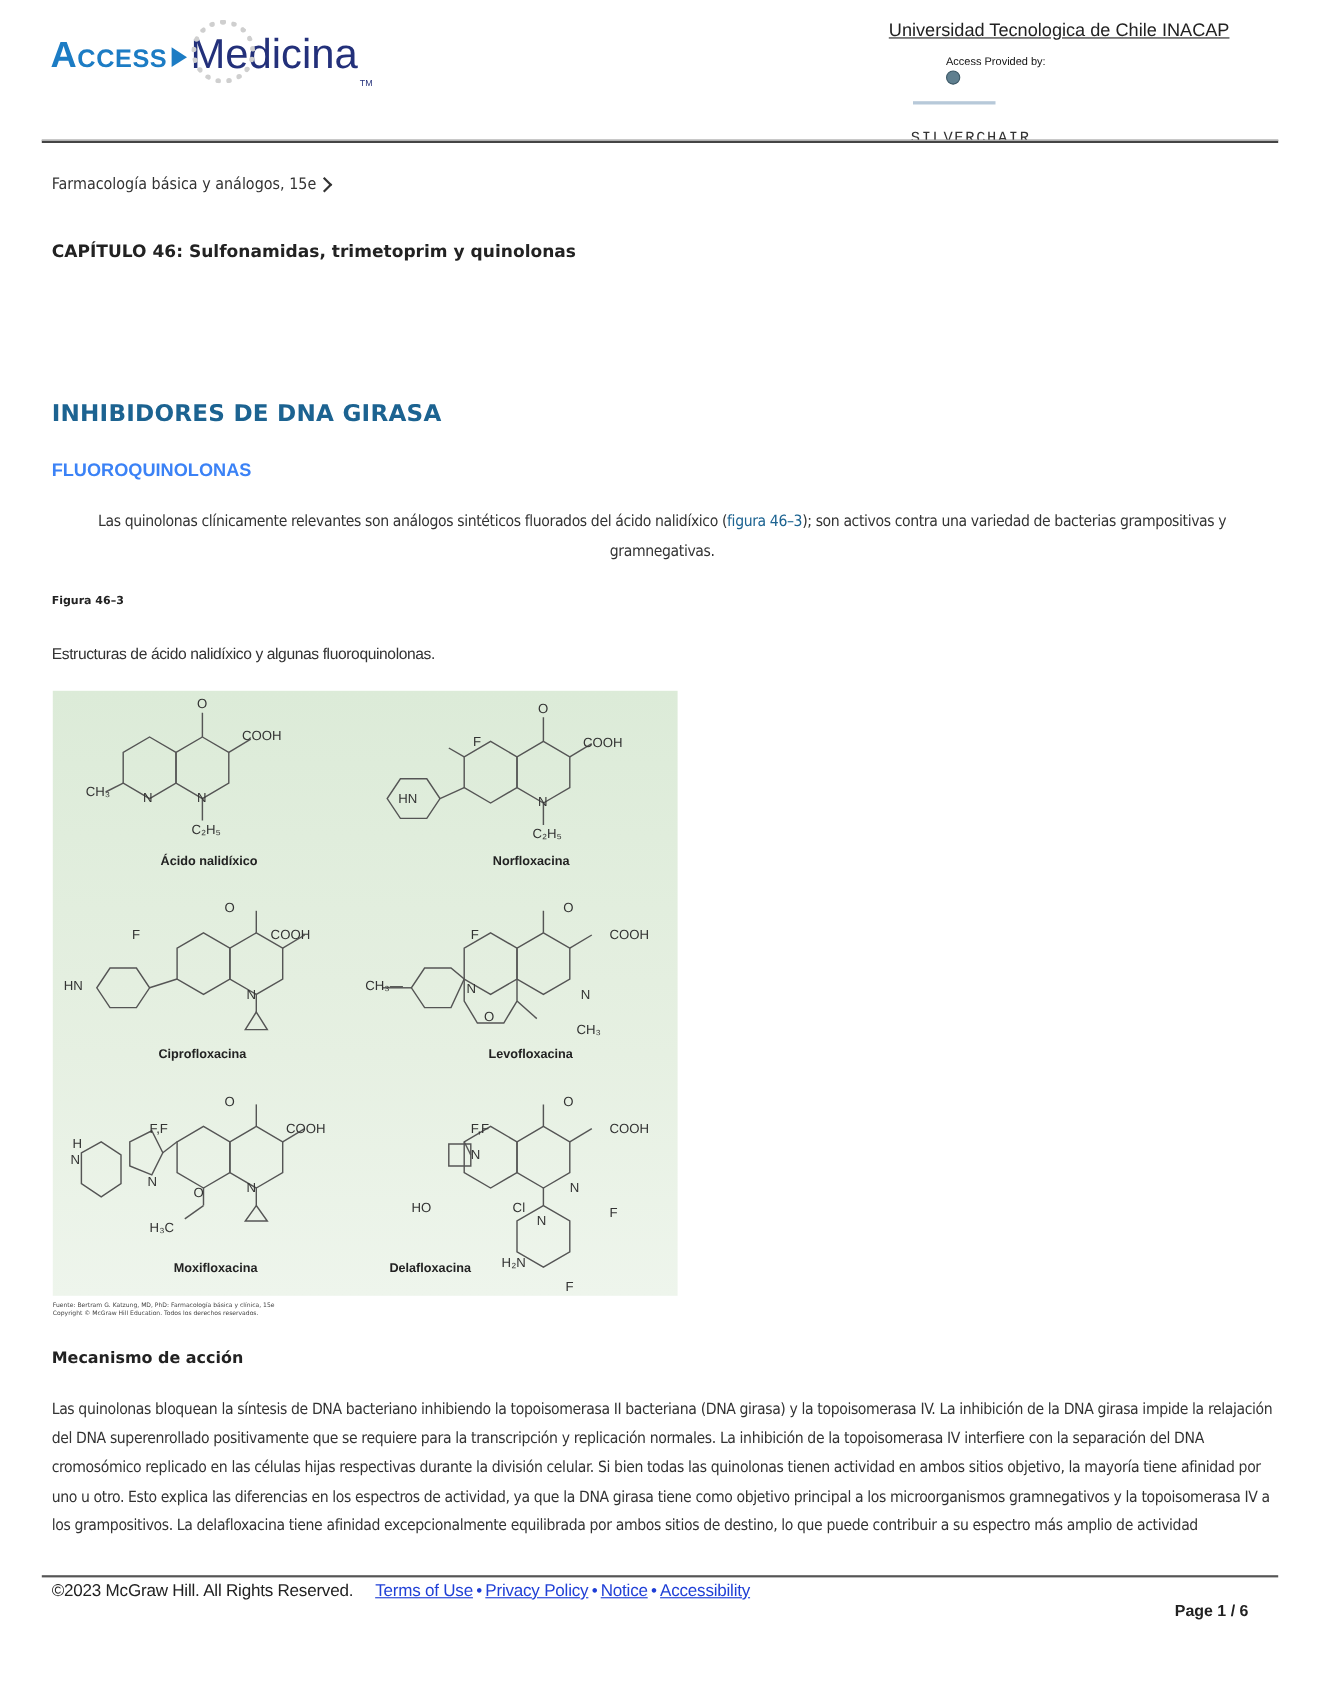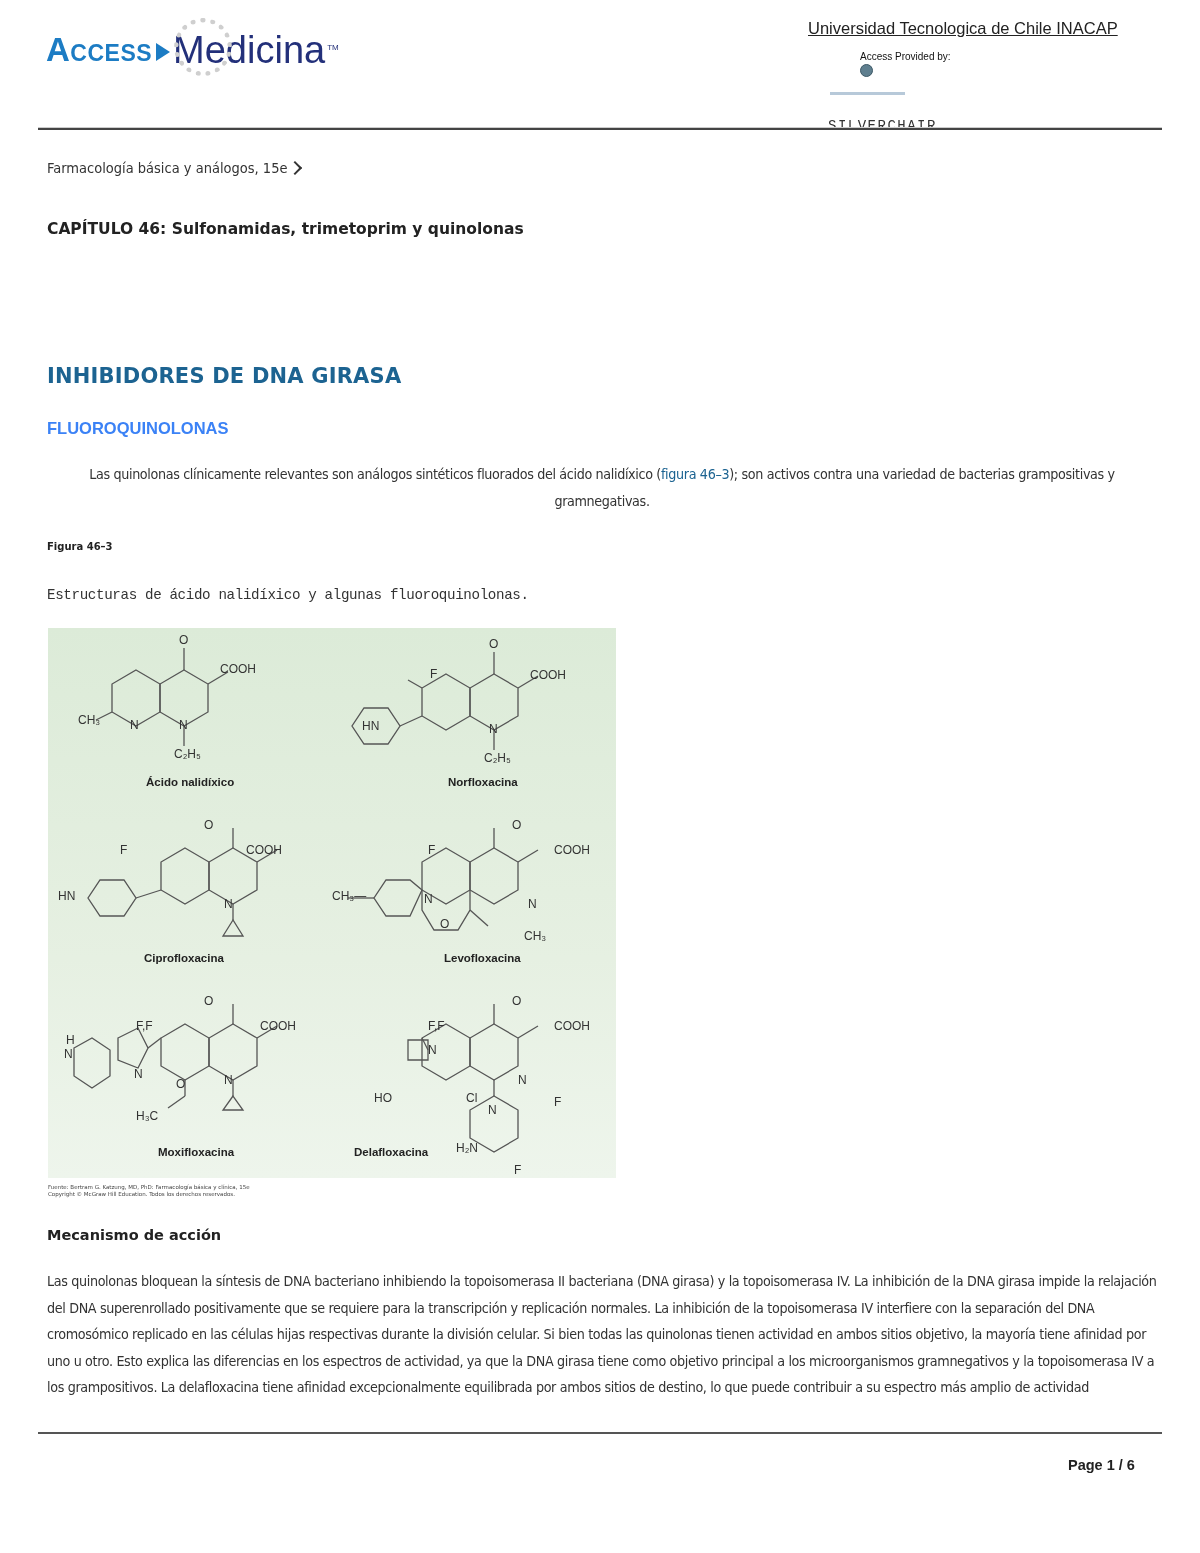--- a/index.html
+++ b/index.html
@@ -9,21 +9,21 @@
 
   
   .logo { left: 46px; top: 18px; height: 64px; display: flex; align-items: center; }
   .logo-access { font-family: "Liberation Sans", sans-serif; font-weight: bold; color: #1c7cc4;
                  font-size: 33px; letter-spacing: 0.5px; font-variant: small-caps; }
   .logo-arrow { width: 0; height: 0; border-top: 9px solid transparent; border-bottom: 9px solid transparent;
                 border-left: 14px solid #1c7cc4; margin: 0 3px 0 4px; position: relative; top: 2px; }
   .logo-ring { position: absolute; left: 128px; top: 0px; width: 58px; height: 58px; border-radius: 50%;
                border: 5px dotted #cfcfcf; box-sizing: border-box; }
   .logo-medicina { font-family: "Liberation Sans", sans-serif; color: #23307a; font-size: 38px; font-weight: normal; }
-  .logo-tm { font-family: "Liberation Sans", sans-serif; color: #23307a; font-size: 8px; align-self: flex-end; margin-bottom: 30px; margin-left: 2px; }
+  .logo-tm { font-family: "Liberation Sans", sans-serif; color: #23307a; font-size: 8px; align-self: flex-end; margin-bottom: 2px; margin-left: 2px; }
 
   .inst { left: 808px; top: 19px; font-family: "Liberation Sans", sans-serif; font-size: 16.5px; color: #222; text-decoration: underline; }
   .access-by { left: 828px; top: 51px; font-family: "Liberation Sans", sans-serif; font-size: 10px; color: #111; margin-left: 32px; }
   .sc-icon { left: 860px; top: 64px; width: 11px; height: 11px; border-radius: 50%; background: #5f7f8f; border: 1px solid #3c5866; }
   .sc-name { left: 828px; top: 80px; font-family: Liberation Mono, monospace; font-size: 14px; letter-spacing: 1.5px; color: #333; margin-top: 38px; }
   .sc-sub { left: 830px; top: 92px; width: 75px; height: 3px; background: #b7c9d9; }
 
   .rule-top { left: 38px; top: 127px; width: 1124px; height: 2px; background: #444; border-top: 1px solid #ccc; }
 
   
@@ -33,21 +33,21 @@
   .chapter { left: 47px; top: 220px; font-family: "DejaVu Sans", sans-serif; font-weight: bold; font-size: 15.5px; color: #222; }
 
   .h1 { left: 47px; top: 364px; font-family: "DejaVu Sans", sans-serif; font-weight: bold; font-size: 21px; color: #1c6391; letter-spacing: 0.2px; }
   .h2 { left: 47px; top: 419px; font-family: Liberation Sans, sans-serif; font-weight: bold; font-size: 16.5px; color: #3b82f6; }
 
   .para { left: 47px; width: 1110px; font-family: "DejaVu Sans Condensed", "DejaVu Sans", sans-serif; font-size: 14.2px; line-height: 26.5px; color: #333; letter-spacing: -0.35px; }
   .p1 { top: 461px; text-align: center; }
   .link { color: #1c6391; }
 
   .fig-label { left: 47px; top: 541px; font-family: "DejaVu Sans", sans-serif; font-weight: bold; font-size: 10px; color: #222; }
-  .fig-caption { left: 47px; top: 587px; font-family: Liberation Mono, monospace; font-size: 14.2px; color: #333; letter-spacing: -0.35px; }
+  .fig-caption { left: 47px; top: 587px; font-family: Liberation Sans, sans-serif; font-size: 14.2px; color: #333; letter-spacing: -0.35px; }
 
   
   .figure { left: 48px; top: 628px; width: 568px; height: 550px; background: linear-gradient(180deg, #dcebd8 0%, #e6f0e2 60%, #eef5ec 100%); }
   .fig-credit { left: 48px; top: 1184px; font-family: "DejaVu Sans", sans-serif; font-size: 5.5px; line-height: 7px; color: #444; }
   .mol-name { font-family: "Liberation Sans", sans-serif; font-weight: bold; font-size: 11.5px; fill: #222; }
   .atom { font-family: "Liberation Sans", sans-serif; font-size: 12px; fill: #333; }
 
   .h3 { left: 47px; top: 1227px; font-family: "DejaVu Sans", sans-serif; font-weight: bold; font-size: 14.5px; color: #222; }
   .p2 { top: 1268px; }
 
@@ -221,14 +221,19 @@
   <div>Fuente: Bertram G. Katzung, MD, PhD: Farmacología básica y clínica, 15e</div>
   <div>Copyright © McGraw Hill Education. Todos los derechos reservados.</div>
 </div>
 
 <div class="abs h3">Mecanismo de acción</div>
 <div class="abs para p2">Las quinolonas bloquean la síntesis de DNA bacteriano inhibiendo la topoisomerasa II bacteriana (DNA girasa) y la topoisomerasa IV. La inhibición de la DNA girasa impide la relajación del DNA superenrollado positivamente que se requiere para la transcripción y replicación normales. La inhibición de la topoisomerasa IV interfiere con la separación del DNA cromosómico replicado en las células hijas respectivas durante la división celular. Si bien todas las quinolonas tienen actividad en ambos sitios objetivo, la mayoría tiene afinidad por uno u otro. Esto explica las diferencias en los espectros de actividad, ya que la DNA girasa tiene como objetivo principal a los microorganismos gramnegativos y la topoisomerasa IV a los grampositivos. La delafloxacina tiene afinidad excepcionalmente equilibrada por ambos sitios de destino, lo que puede contribuir a su espectro más amplio de actividad</div>
 
 <div class="abs rule-bottom"></div>
 
 <div class="abs footer">
+  <div>
+    <span>©2023 McGraw Hill. All Rights Reserved.</span>
+    <span style="display:inline-block;width:12px"></span>
+    <a>Terms of Use</a><span class="sep">•</span><a>Privacy Policy</a><span class="sep">•</span><a>Notice</a><span class="sep">•</span><a>Accessibility</a>
+  </div>
 </div>
 <div class="abs page-num">Page 1 / 6</div>
 
 </body></html>

